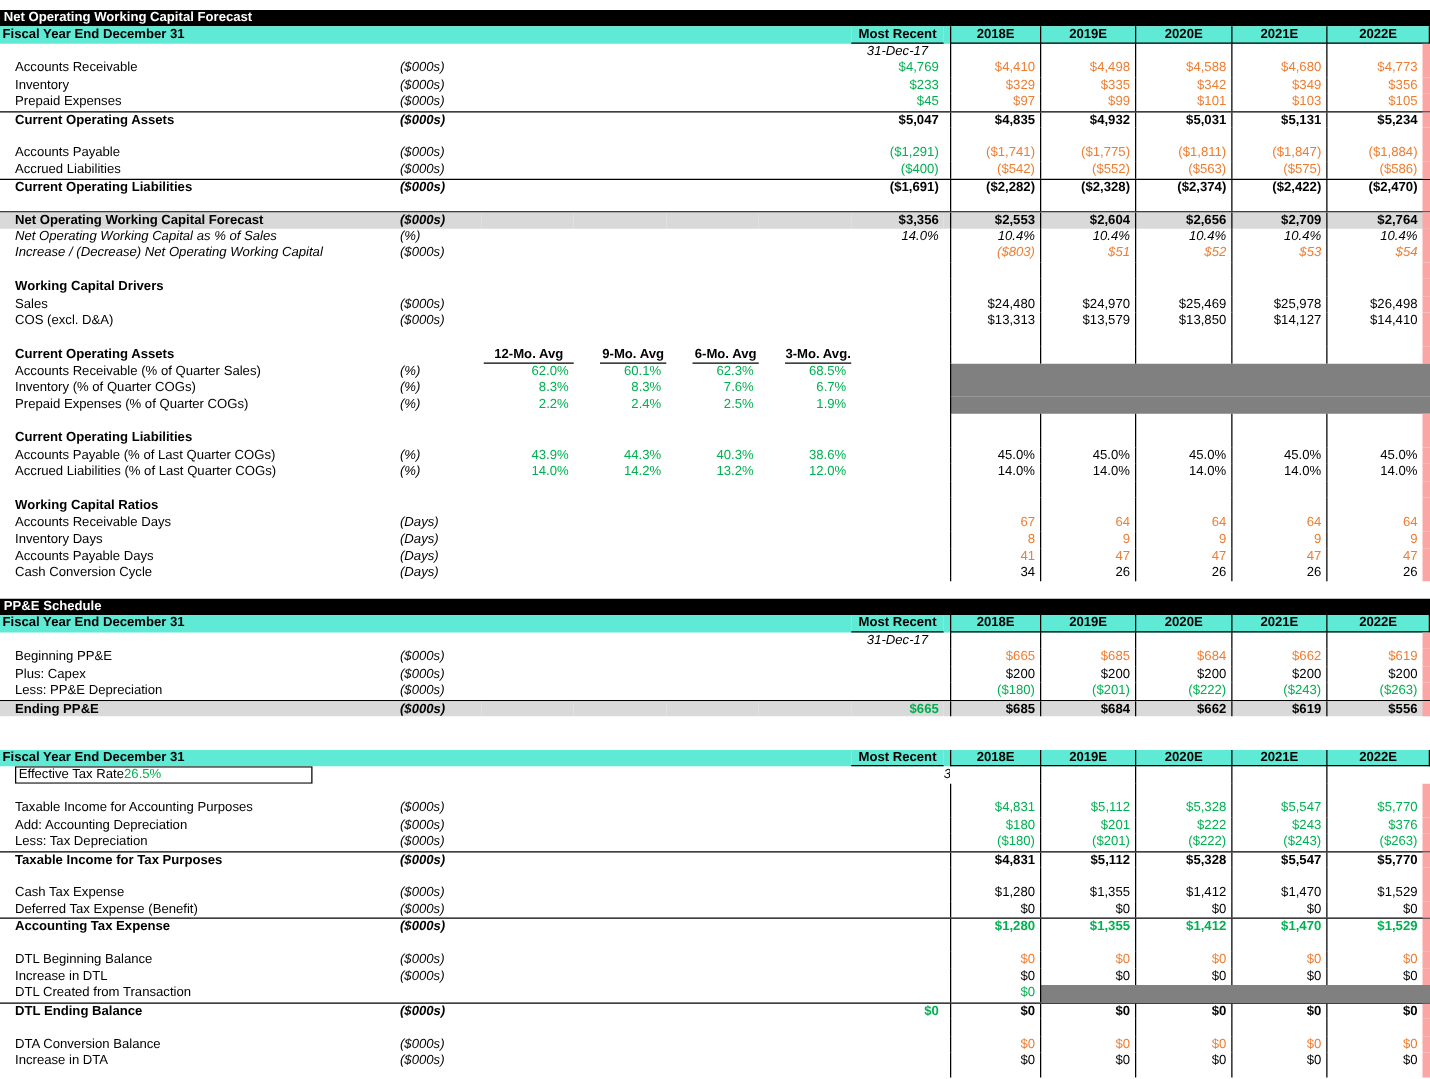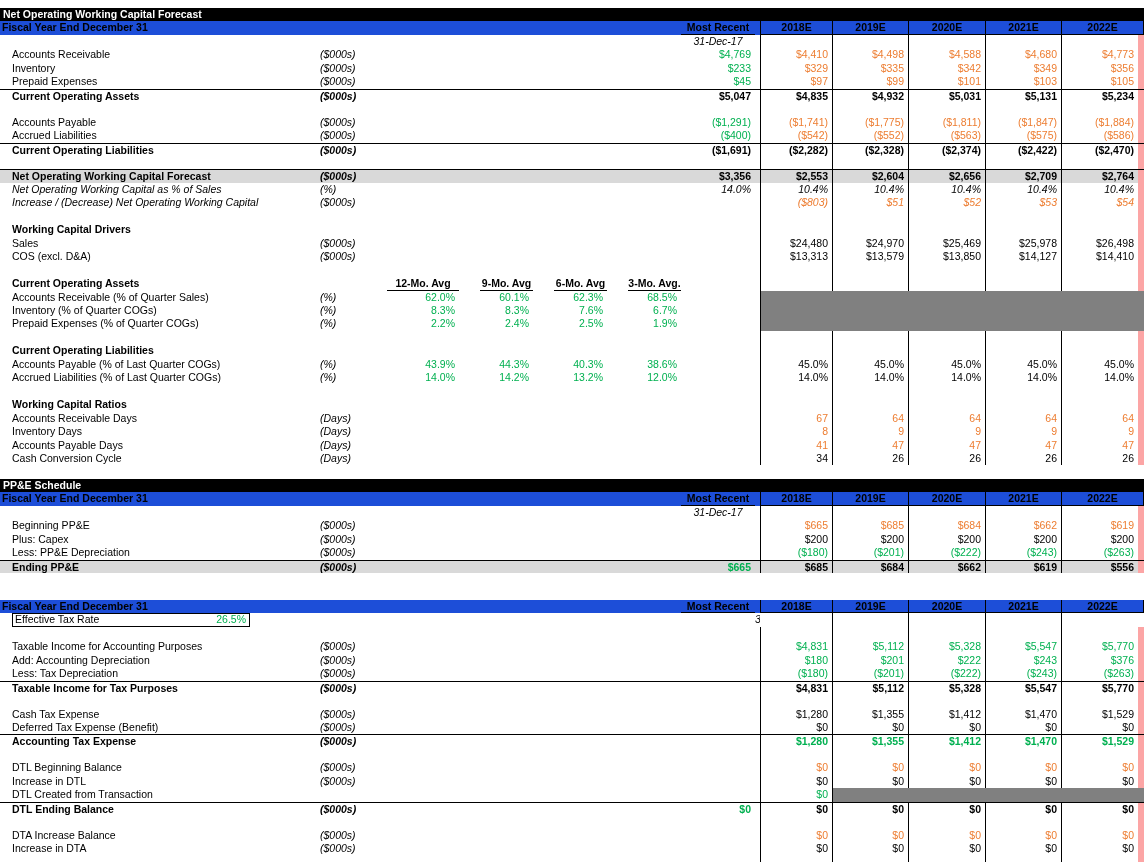--- a/index.html
+++ b/index.html
@@ -2,21 +2,21 @@
 <html><head>
 <meta charset="utf-8">
 <style>
   *{box-sizing:border-box;margin:0;padding:0}
   html,body{background:#fff}
   body{font-family:"Liberation Sans",sans-serif;font-size:10.5px;color:#000}
   #sheet{width:1144px;height:863px;padding-top:8px;overflow:hidden;background:#fff}
   .row{display:grid;grid-template-columns:320px 65px 74px 74px 74px 74px 74px 5px 72px 76px 77px 76px 83px;height:13.46px;line-height:13.3px}
   .c{overflow:hidden;white-space:nowrap}
   .sectionband{background:#000;color:#fff;font-weight:bold;padding-left:3px}
-  .bluerow > .c{background:#1d4ed8}
+  .bluerow > .c{background:#5eead4}
   .subhead{font-weight:bold;padding-left:2px}
   .mrhead{font-weight:bold;text-align:center;border-bottom:1.5px solid #000}
   .yhead{font-weight:bold;text-align:center;border-left:1px solid #000;border-bottom:1.5px solid #000}
   .yhead.ylast{border-right:1px solid #000}
   .lab{padding-left:12px}
   .unit{font-style:italic}
   .val{text-align:right;padding-right:4px}
   .ctr{text-align:center;padding-right:0}
   .it{font-style:italic}
   .bold{font-weight:bold}
@@ -24,21 +24,21 @@
   .o{color:#ED7D31}
   .b .y{border-left:1px solid #000}
   .b .ylast{border-right:6px solid #fca5a5}
   .topline{border-top:1.5px solid #000}
   .grayband > .c{background:#D9D9D9}
   .grayblock{background:#808080;border-left:1px solid #000}
   .avghead{font-weight:bold;text-align:center;border-bottom:1px solid #000;margin-left:21px}
   .avghead.first{margin-left:2px}
   .stub{height:6px}
   .etrcell{grid-column:1 / 3}
-  .etrbox{width:238px;height:100%;border:1px solid #000;display:flex;justify-content:space-between;align-items:center;padding:0 3px 0 2px}
+  .etrbox{width:238px;height:100%;border:1px solid #000;display:flex;align-items:center;padding:0 3px 0 2px}
 </style>
 </head>
 <body>
 
 <div id="sheet">
     <div class="section">
       <div class="row">
         <div class="c sectionband" style="grid-column: 1 / -1;">Net Operating Working Capital Forecast</div>
       </div>
       <div class="row bluerow">
@@ -890,21 +890,21 @@
         <div class="c val g avg"></div>
         <div class="c val mr"></div>
         <div class="c"></div>
         <div class="c val y"></div>
         <div class="c val y"></div>
         <div class="c val y"></div>
         <div class="c val y"></div>
         <div class="c val y ylast"></div>
       </div>
       <div class="row b">
-        <div class="c lab">DTA Increase Balance</div>
+        <div class="c lab">DTA Conversion Balance</div>
         <div class="c unit">($000s)</div>
         <div class="c val g avg"></div>
         <div class="c val g avg"></div>
         <div class="c val g avg"></div>
         <div class="c val g avg"></div>
         <div class="c val mr"></div>
         <div class="c"></div>
         <div class="c val y o">$0</div>
         <div class="c val y o">$0</div>
         <div class="c val y o">$0</div>

